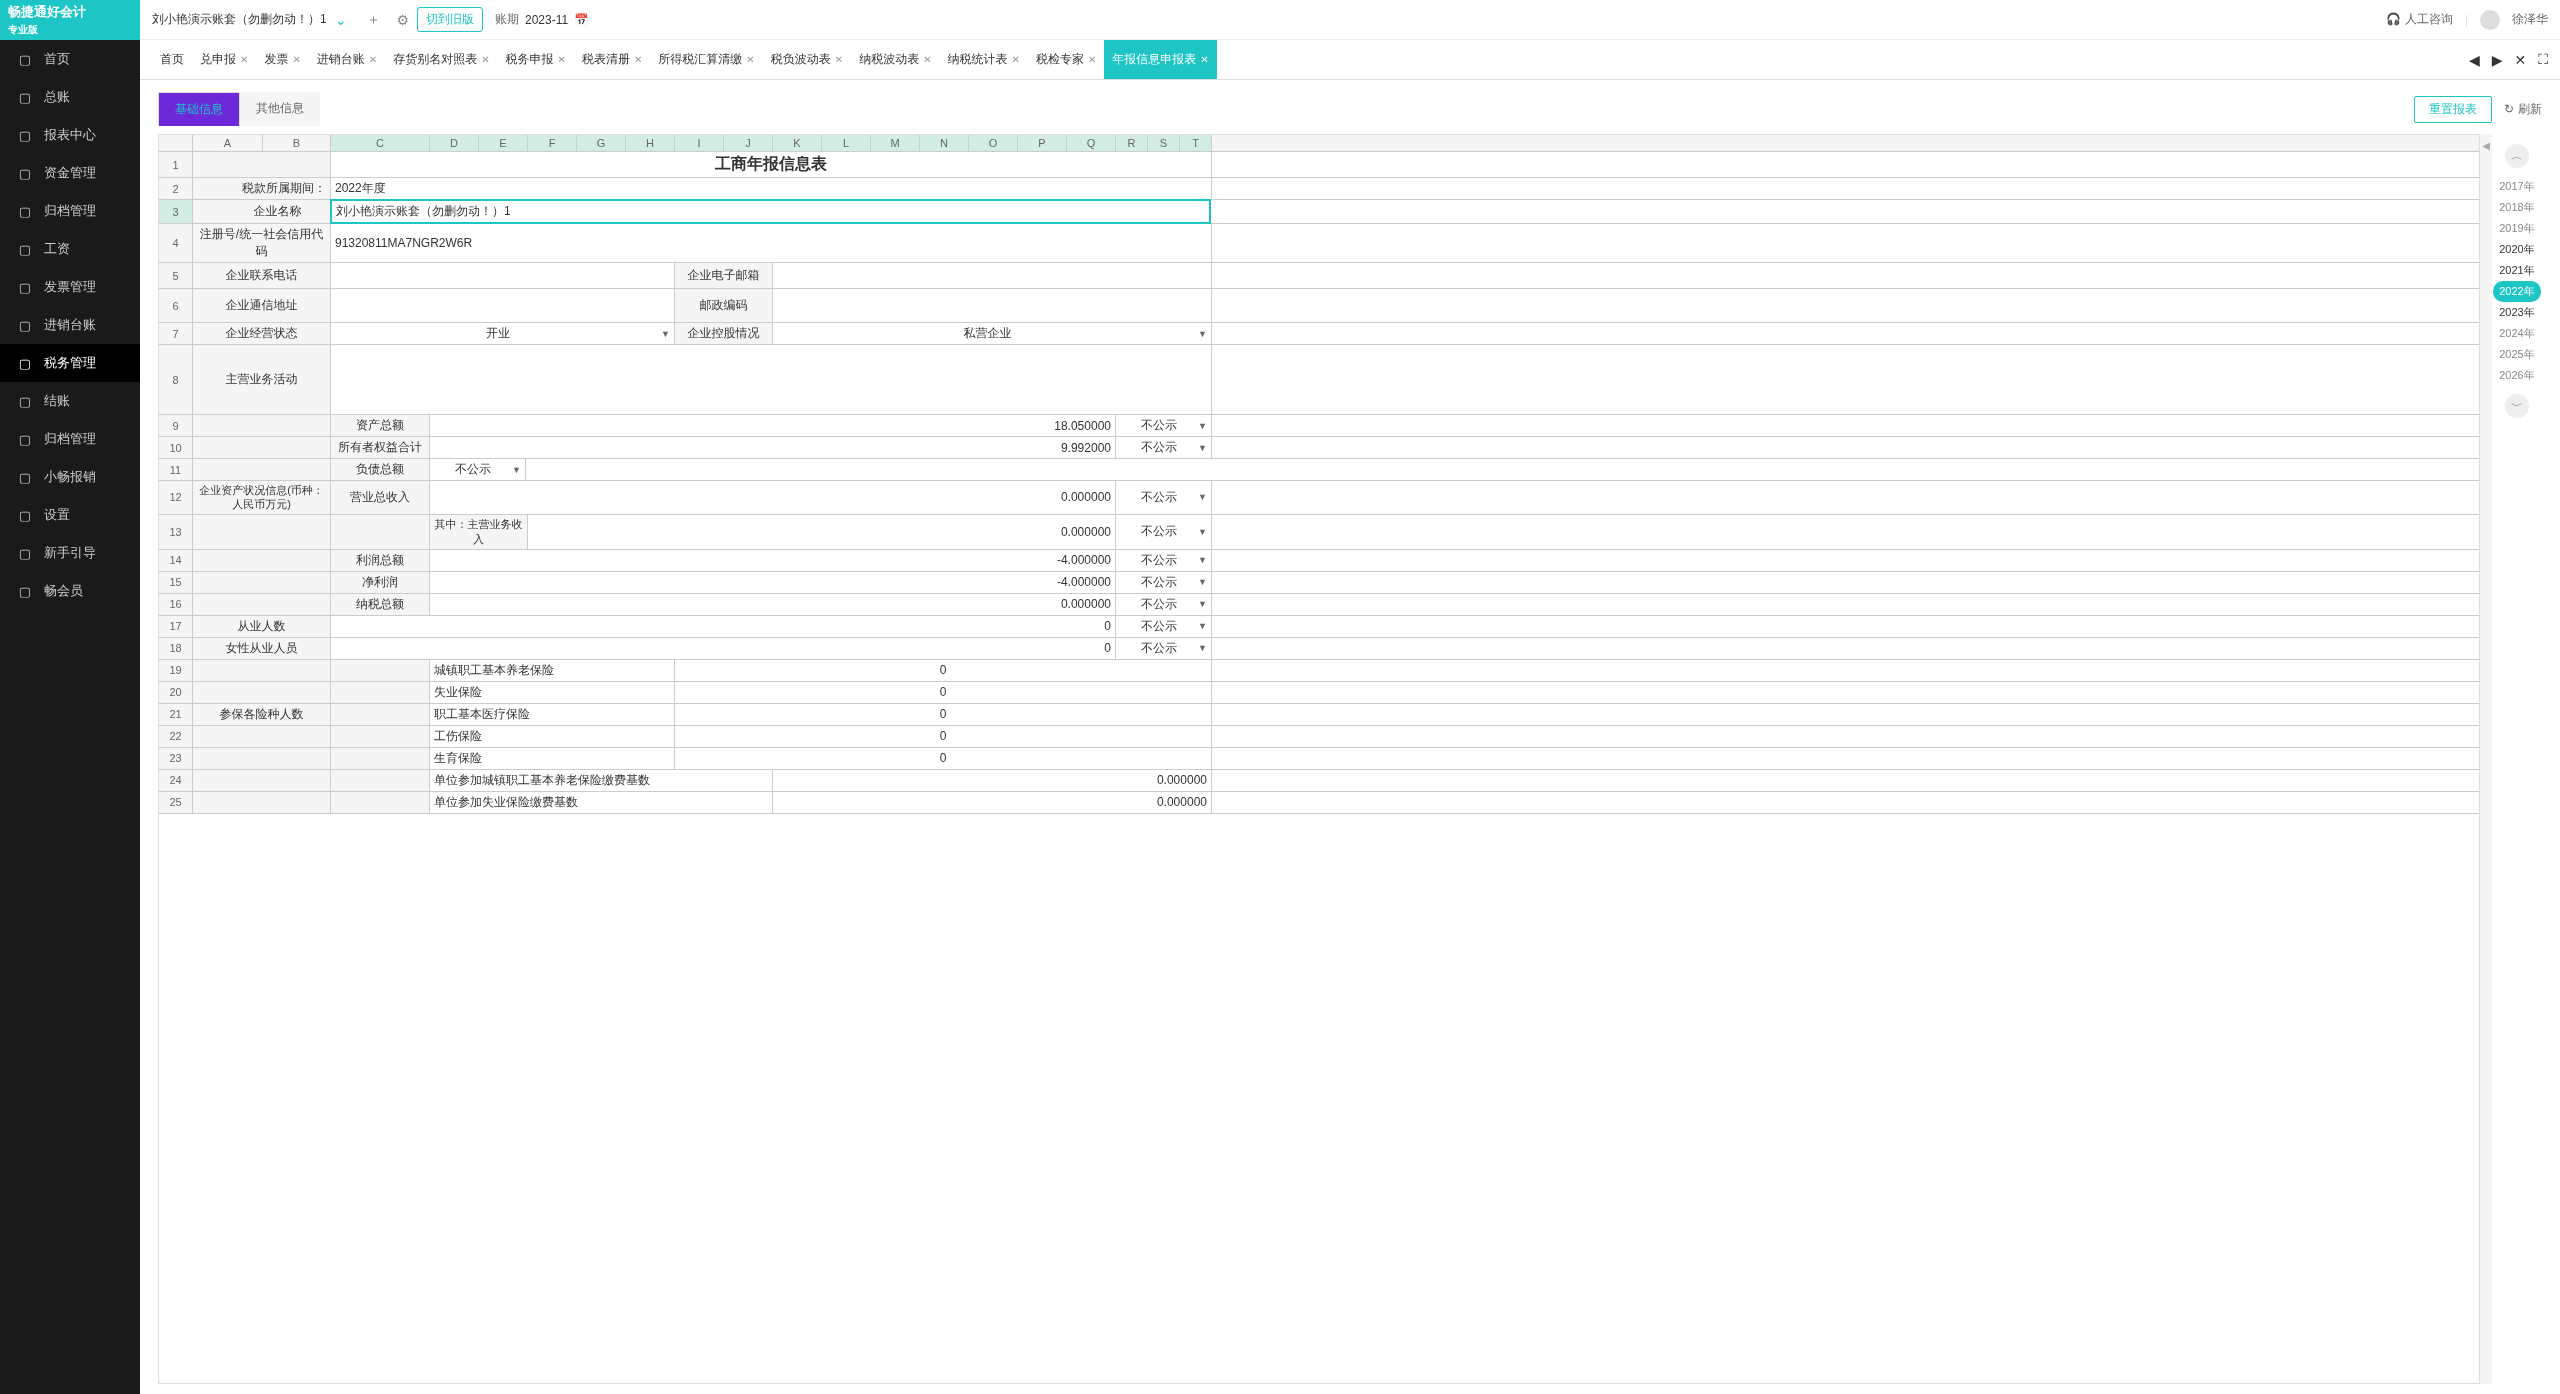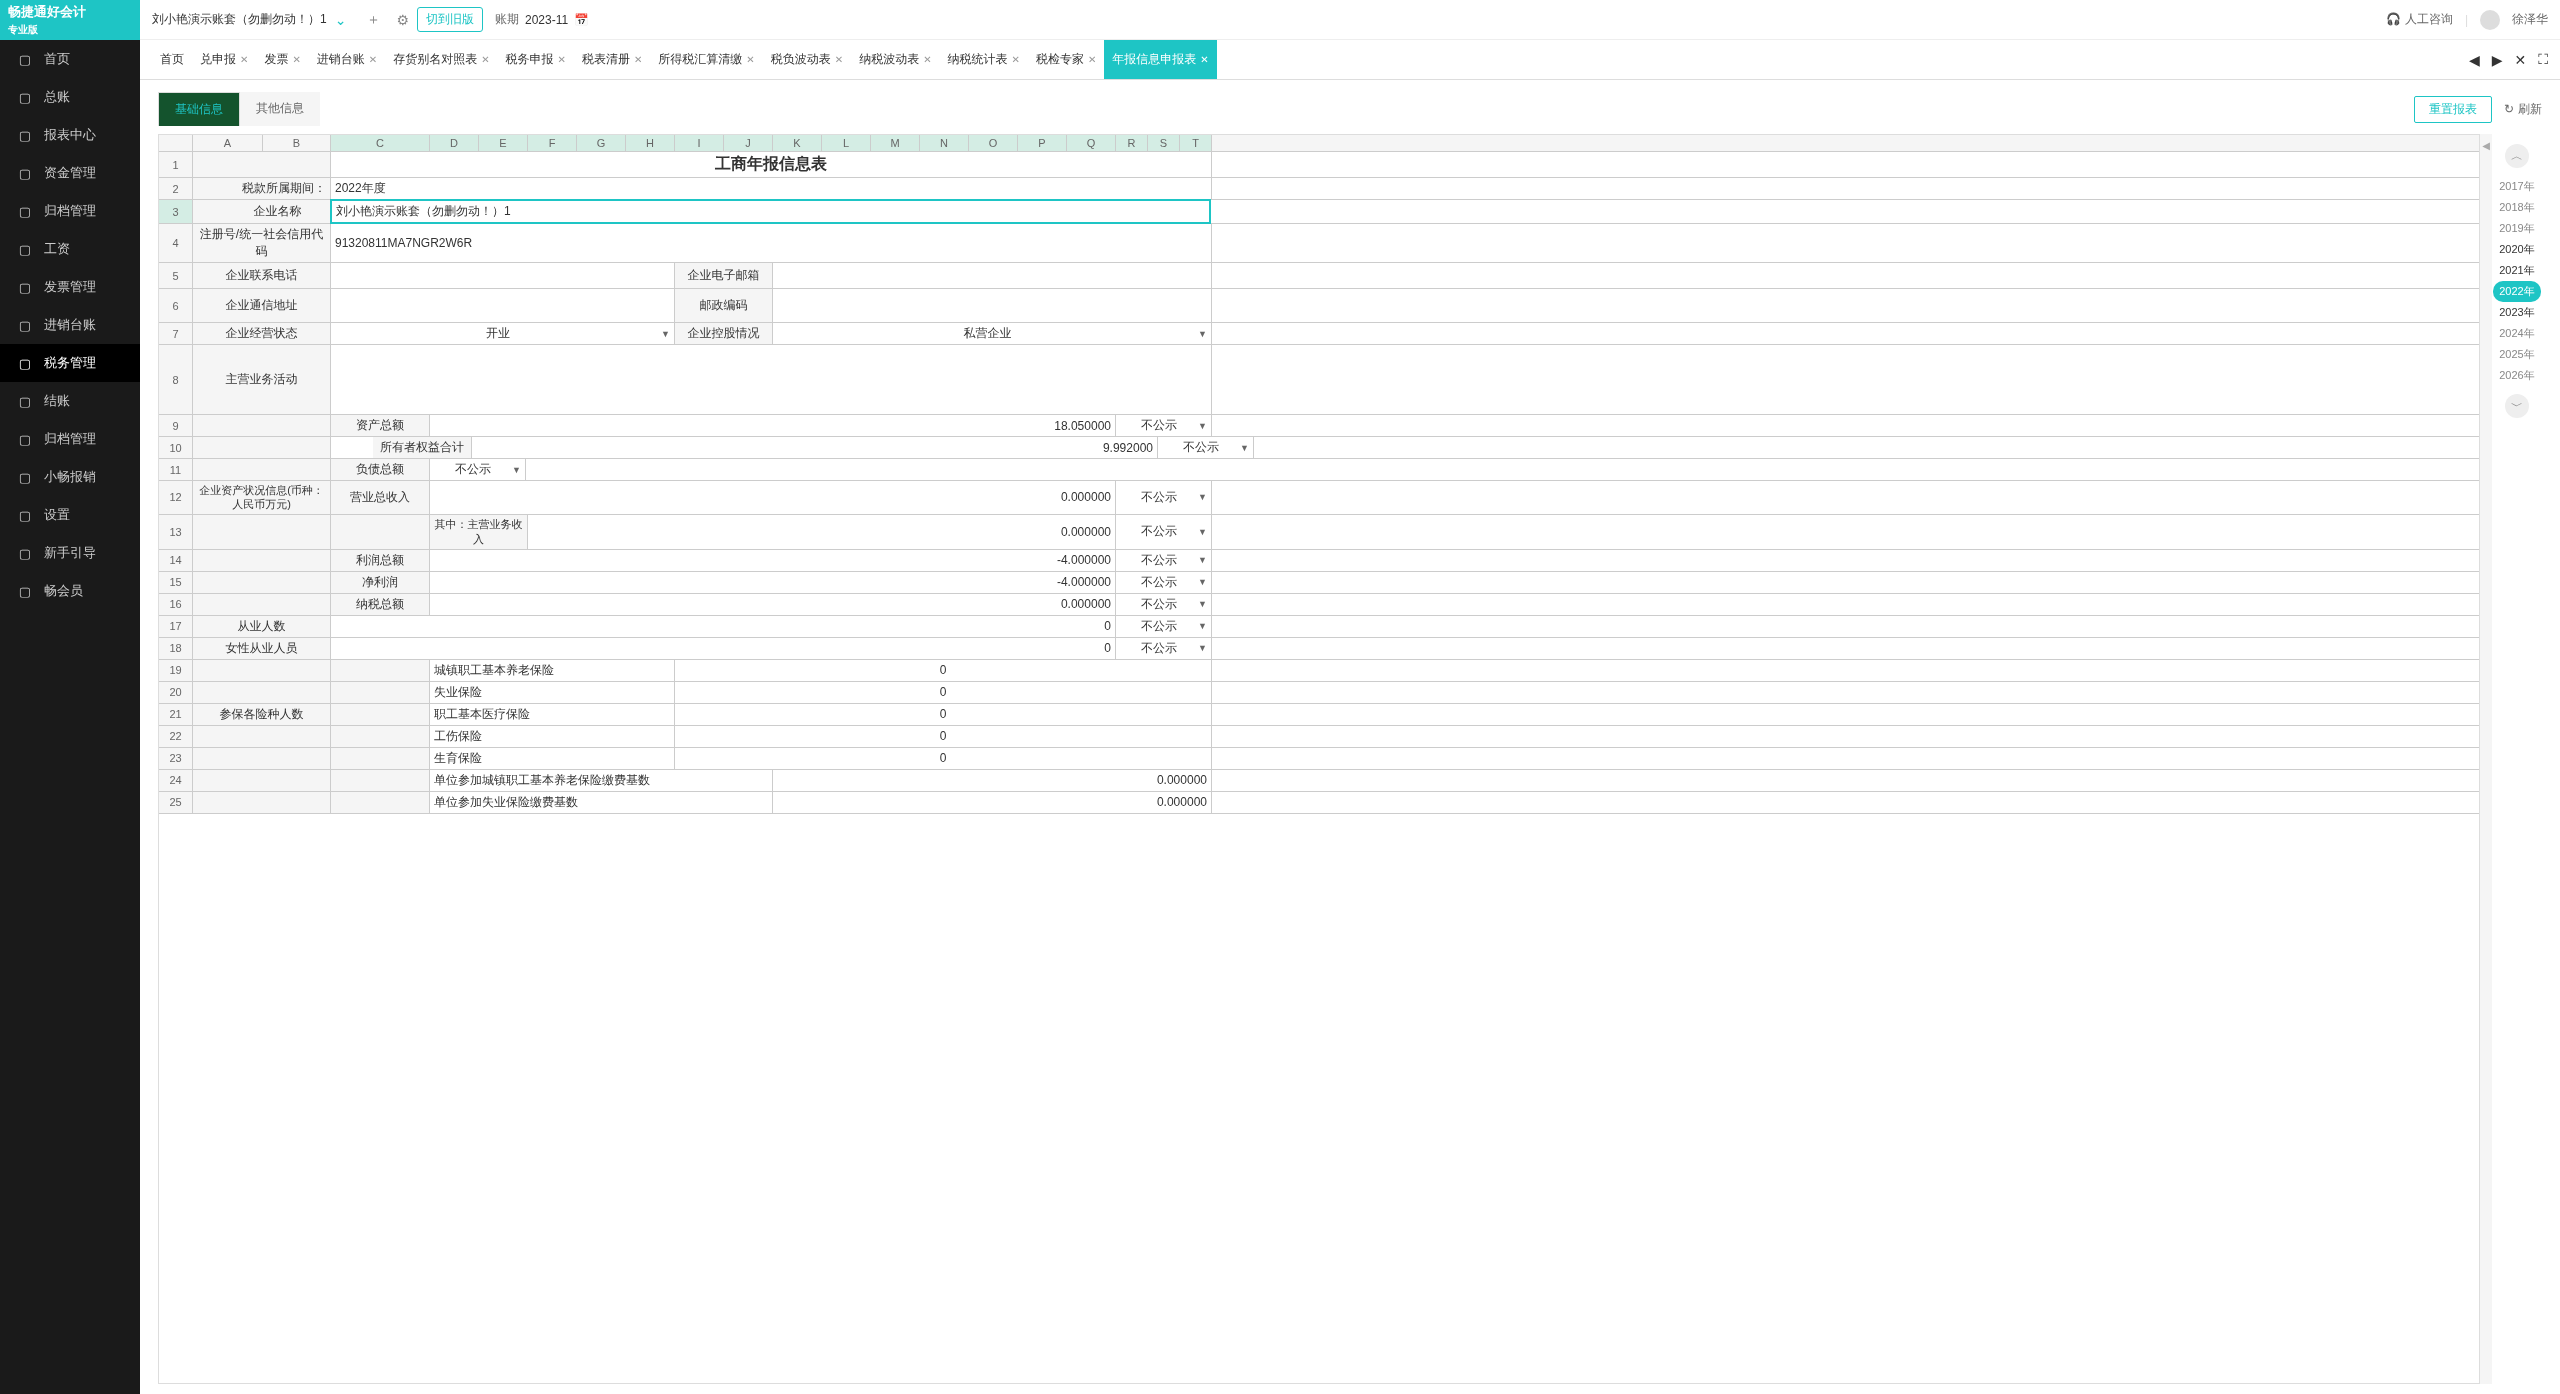--- a/index.html
+++ b/index.html
@@ -26,21 +26,21 @@
 .avatar { width: 20px; height: 20px; border-radius: 50%; background: #ddd; display: inline-block; }
 .tabs { height: 40px; display: flex; align-items: center; padding: 0 12px; border-bottom: 1px solid #ddd; overflow: hidden; }
 .tab { display: flex; align-items: center; padding: 0 8px; height: 100%; cursor: pointer; color: #333; white-space: nowrap; }
 .tab.active { background: #1ec5c5; color: #fff; }
 .tab .close { margin-left: 4px; color: #999; font-size: 10px; }
 .tab.active .close { color: #fff; }
 .tab-ctrl { margin-left: auto; display: flex; align-items: center; gap: 12px; color: #333; font-size: 14px; }
 .tab-ctrl span { cursor: pointer; }
 .subtabs { display: flex; align-items: center; padding: 12px 18px 8px; gap: 0; }
 .subtab { padding: 8px 16px; cursor: pointer; color: #666; background: #f5f5f5; }
-.subtab.active { color: #1ec5c5; background: #14532d; border: 1px solid #ddd; border-bottom: none; }
+.subtab.active { color: #1ec5c5; background: #6d28d9; border: 1px solid #ddd; border-bottom: none; }
 .subtab-right { margin-left: auto; display: flex; gap: 12px; align-items: center; }
 .btn-reset { border: 1px solid #1ec5c5; color: #1ec5c5; padding: 4px 14px; border-radius: 2px; cursor: pointer; }
 .btn-refresh { color: #666; cursor: pointer; display: flex; align-items: center; gap: 4px; }
 .sheet-area { flex: 1; display: flex; overflow: hidden; padding: 0 18px 10px; }
 .sheet { flex: 1; overflow: auto; border: 1px solid #ddd; position: relative; }
 .col-headers { display: flex; background: #f5f5f5; border-bottom: 1px solid #ccc; position: sticky; top: 0; }
 .corner { width: 34px; border-right: 1px solid #ccc; background: #f5f5f5; }
 .col-h { border-right: 1px solid #ccc; text-align: center; font-size: 11px; color: #666; padding: 2px 0; background: #f5f5f5; }
 .col-h.sel { background: #d4ede4; }
 .row { display: flex; border-bottom: 1px solid #ccc; min-height: 22px; }
@@ -312,21 +312,21 @@
               <div class="cell label-cell" style="width: 99px;">资产总额</div>
               <div class="cell right" style="width: 686px;">18.050000</div>
               <div class="cell " style="width: 96px;">
                 <span style="flex:1;text-align:center">不公示</span>
                 <span class="dropdown-ind">▼</span>
               </div>
             </div>
             <div class="row">
               <div class="row-h">10</div>
               <div class="cell label-cell" style="width: 138px; border-bottom: none; border-top: none; font-size: 11px; line-height: 1.3;"></div>
-              <div class="cell label-cell" style="width: 99px; margin-left: 42px;">所有者权益合计</div>
+              <div class="cell label-cell" style="width: 99px;">所有者权益合计</div>
               <div class="cell right" style="width: 686px;">9.992000</div>
               <div class="cell " style="width: 96px;">
                 <span style="flex:1;text-align:center">不公示</span>
                 <span class="dropdown-ind">▼</span>
               </div>
             </div>
             <div class="row">
               <div class="row-h">11</div>
               <div class="cell label-cell" style="width: 138px; border-bottom: none; border-top: none; font-size: 11px; line-height: 1.3;"></div>
               <div class="cell label-cell" style="width: 99px;">负债总额</div>

